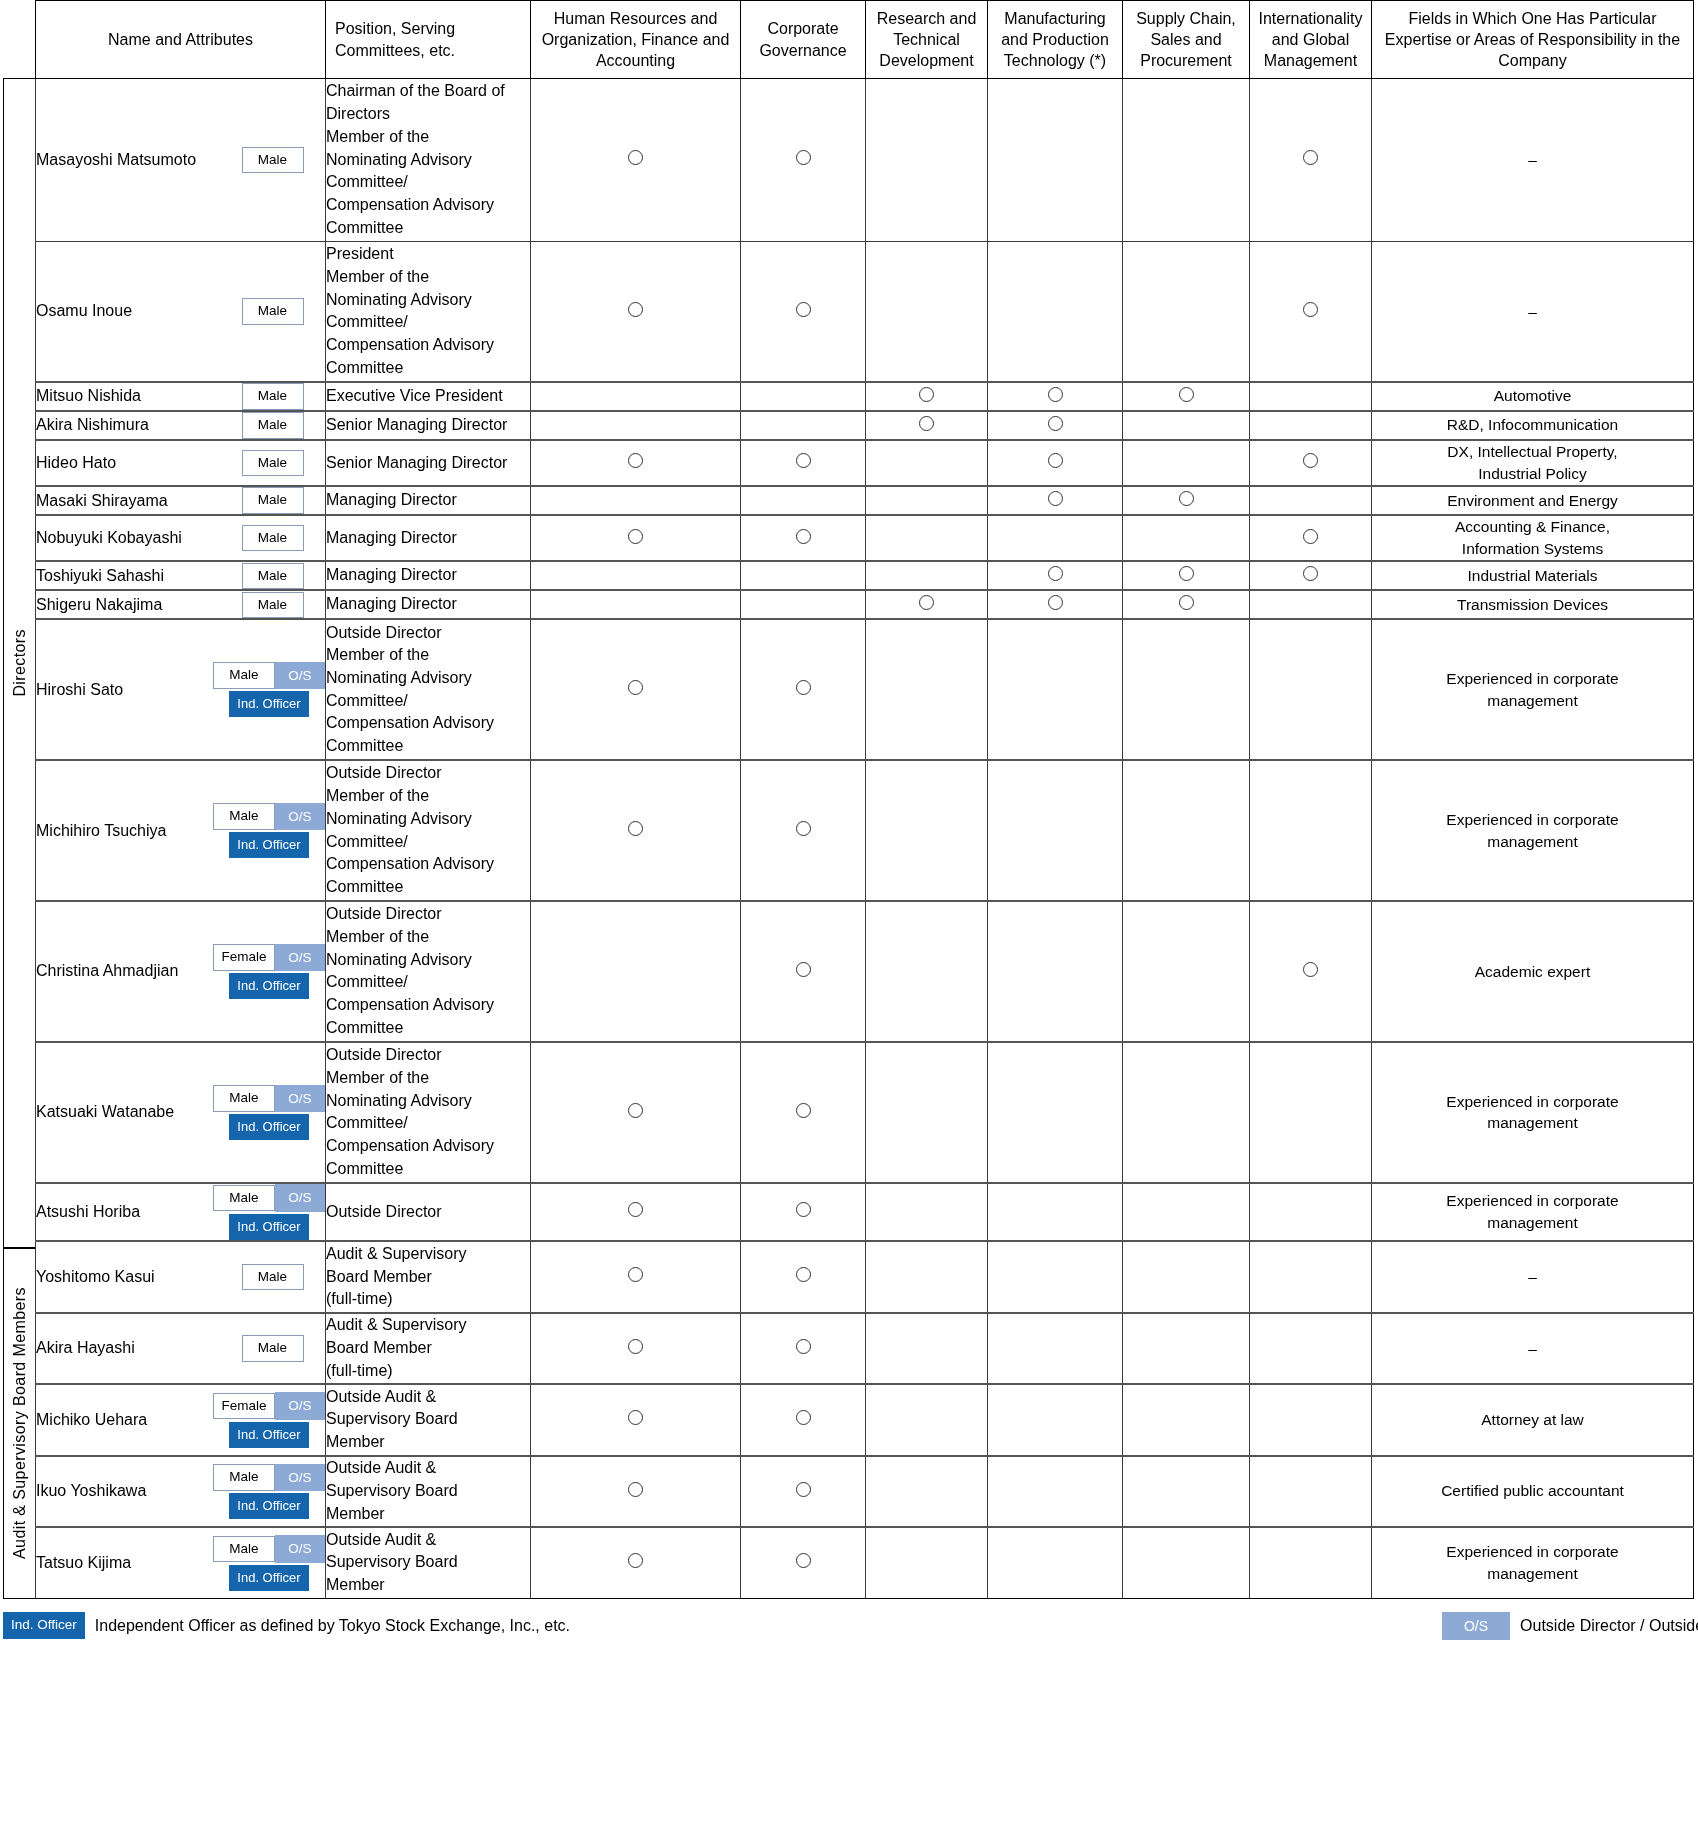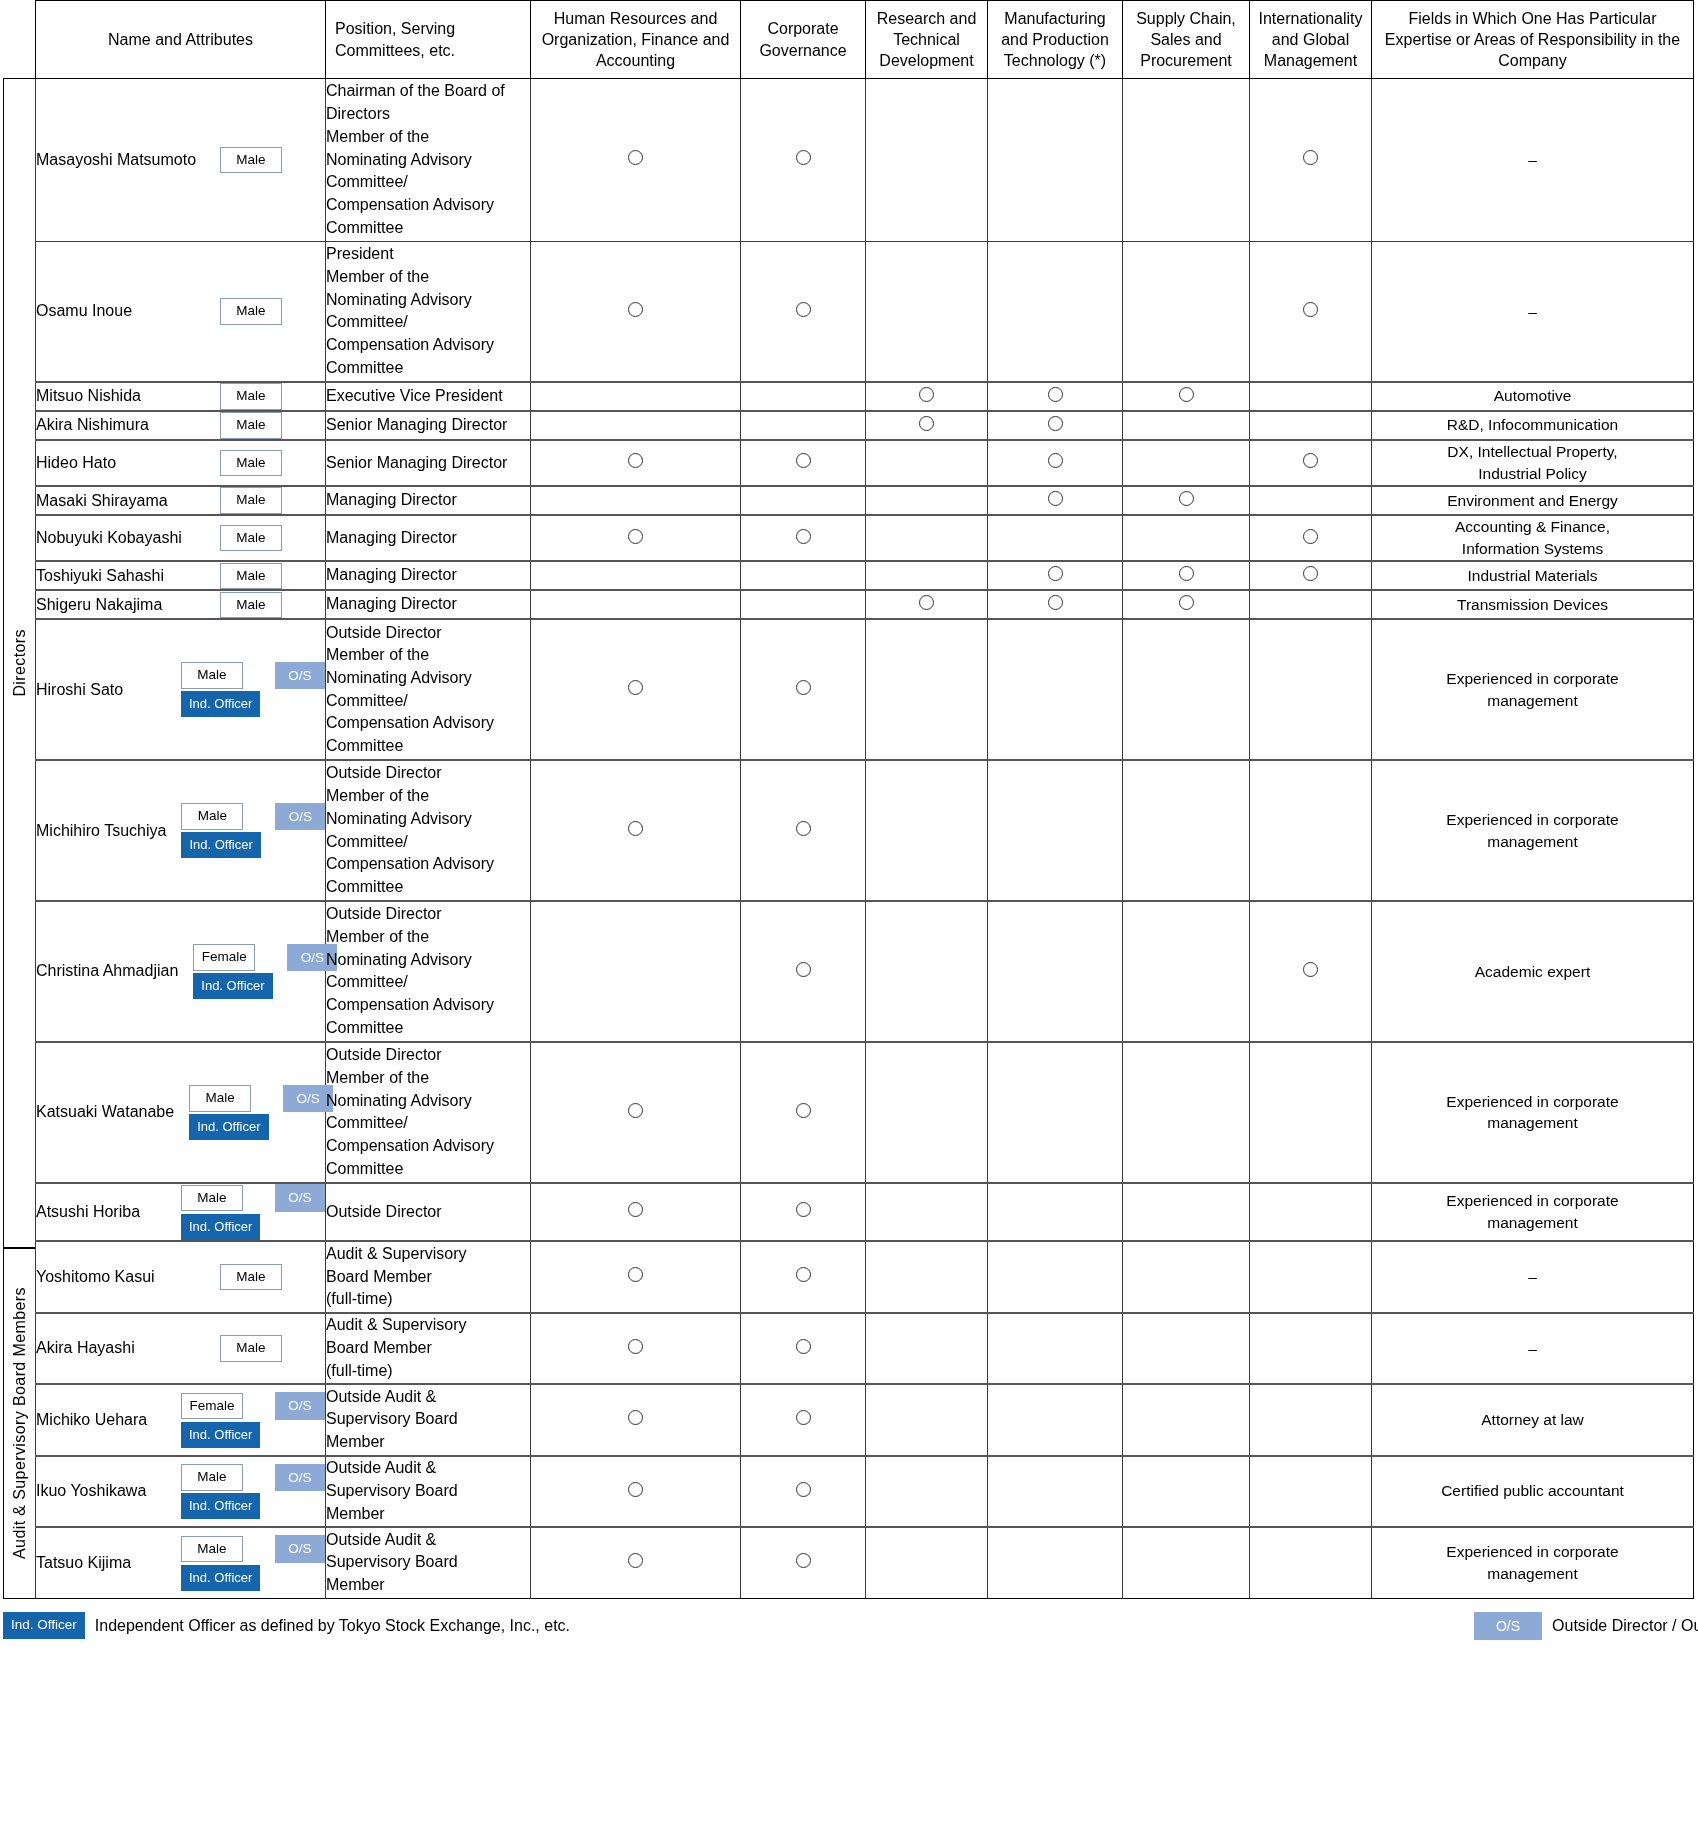--- a/index.html
+++ b/index.html
@@ -120,21 +120,21 @@
     gap: 6px;
   }
   .person-name {
     font-size: 16px;
     white-space: nowrap;
     line-height: 1.25;
   }
   .badges {
     display: flex;
     flex-direction: column;
-    align-items: flex-start;
+    align-items: center;
     gap: 2px;
     flex: 0 0 auto;
     min-width: 114px;
     padding-left: 9px;
   }
   .badge-line {
     display: flex;
     flex-direction: row;
     align-items: center;
     gap: 0px;
@@ -151,21 +151,20 @@
     color: #000;
     padding: 5px 0 6px 0;
     width: 62px;
   }
   .badge.os {
     background: #8da9d6;
     color: #ffffff;
     padding: 6px 0 6px 0;
     width: 50px;
     border: 1px solid #8da9d6;
-    margin-left: 32px;
   }
   .badge.ind {
     background: #1565ad;
     color: #ffffff;
     padding: 5px 7px 6px 7px;
     border: 1px solid #1565ad;
     font-size: 13px;
   }
 
   

